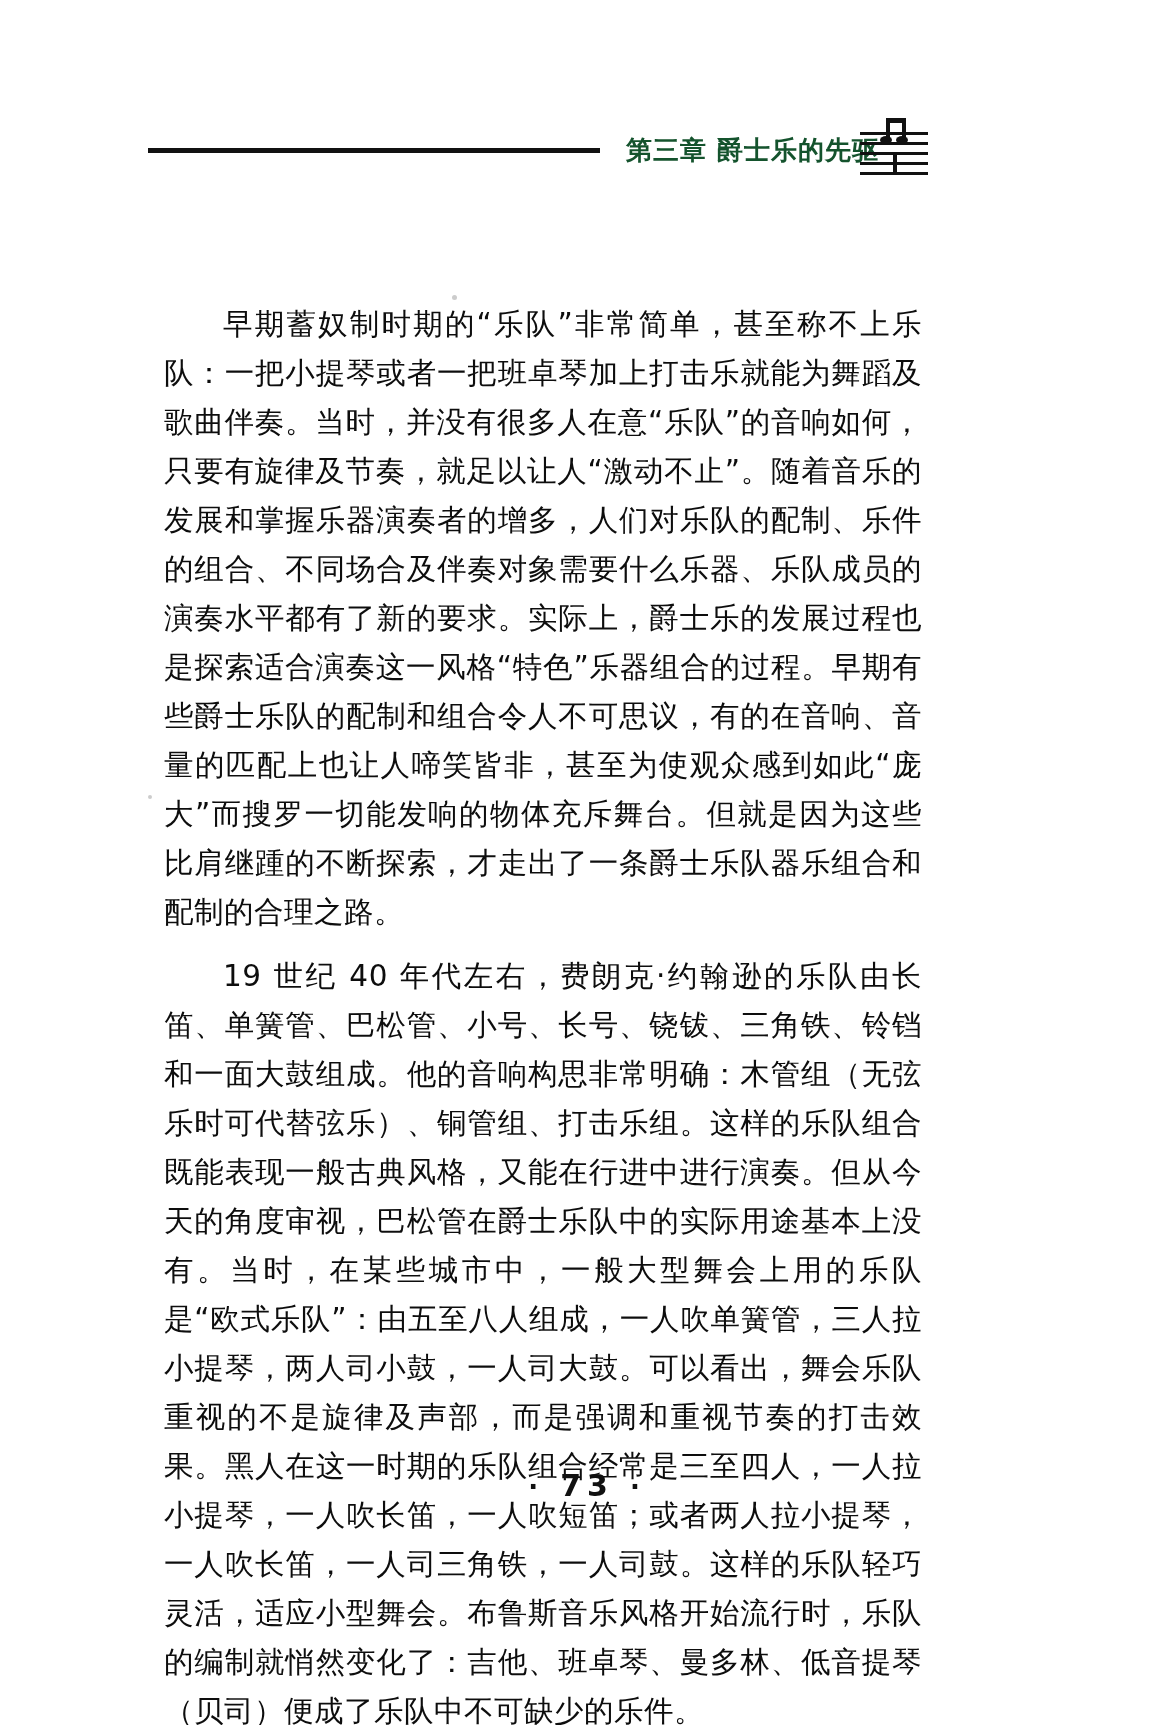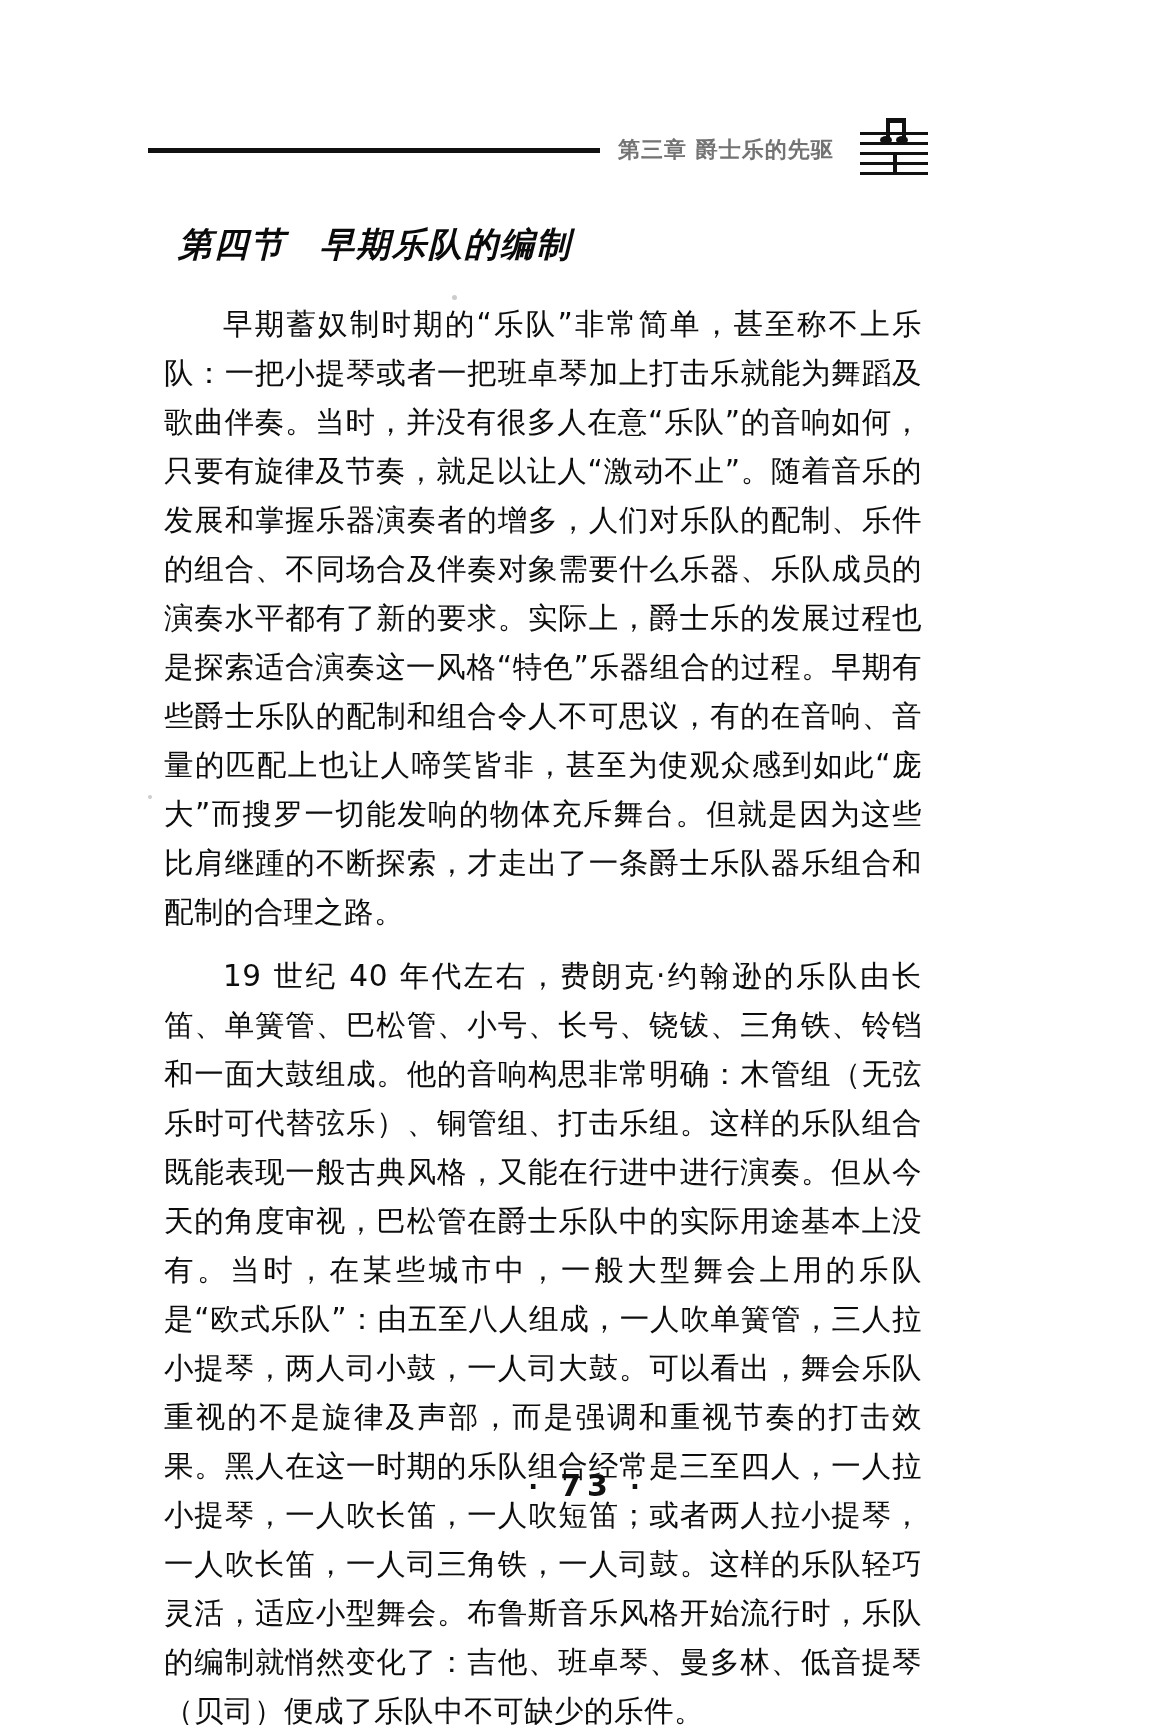--- a/index.html
+++ b/index.html
@@ -37,24 +37,25 @@
     flex: 0 0 auto;
     width: 452px;
     height: 5px;
     background: #111;
     margin-right: 18px;
   }
   .header-title {
     flex: 0 0 auto;
     font-family: "DejaVu Sans", "Liberation Sans", sans-serif;
     font-weight: bold;
-    font-size: 22px;
+    font-size: 26px;
     letter-spacing: 1px;
-    color: #737373;
+    color: #14532d;
     white-space: nowrap;
+    margin-left: 8px;
   }
   .header-mark {
     position: absolute;
     right: 0;
     top: 2px;
     width: 68px;
     height: 46px;
   }
   .staff-line {
     position: absolute;
@@ -145,23 +146,20 @@
 
       <div class="note-stem" style="left:26px; top:-6px; width:4px; height:22px;"></div>
       <div class="note-stem" style="left:20px; top:10px; width:12px; height:8px; border-radius:50%;"></div>
       <div class="note-stem" style="left:42px; top:-6px; width:4px; height:22px;"></div>
       <div class="note-stem" style="left:36px; top:10px; width:12px; height:8px; border-radius:50%;"></div>
       <div class="note-stem" style="left:26px; top:-8px; width:20px; height:5px;"></div>
       <div class="note-stem" style="left:33px; top:28px; width:4px; height:20px;"></div>
     </div>
   </div>
 
-  <div class="section-heading">
-    <span class="sec-no">第四节</span><span>早期乐队的编制</span>
-  </div>
 
   <div class="body-block">
     <p class="para">早期蓄奴制时期的“乐队”非常简单，甚至称不上乐队：一把小提琴或者一把班卓琴加上打击乐就能为舞蹈及歌曲伴奏。当时，并没有很多人在意“乐队”的音响如何，只要有旋律及节奏，就足以让人“激动不止”。随着音乐的发展和掌握乐器演奏者的增多，人们对乐队的配制、乐件的组合、不同场合及伴奏对象需要什么乐器、乐队成员的演奏水平都有了新的要求。实际上，爵士乐的发展过程也是探索适合演奏这一风格“特色”乐器组合的过程。早期有些爵士乐队的配制和组合令人不可思议，有的在音响、音量的匹配上也让人啼笑皆非，甚至为使观众感到如此“庞大”而搜罗一切能发响的物体充斥舞台。但就是因为这些比肩继踵的不断探索，才走出了一条爵士乐队器乐组合和配制的合理之路。</p>
     <p class="para">19 世纪 40 年代左右，费朗克·约翰逊的乐队由长笛、单簧管、巴松管、小号、长号、铙钹、三角铁、铃铛和一面大鼓组成。他的音响构思非常明确：木管组（无弦乐时可代替弦乐）、铜管组、打击乐组。这样的乐队组合既能表现一般古典风格，又能在行进中进行演奏。但从今天的角度审视，巴松管在爵士乐队中的实际用途基本上没有。当时，在某些城市中，一般大型舞会上用的乐队是“欧式乐队”：由五至八人组成，一人吹单簧管，三人拉小提琴，两人司小鼓，一人司大鼓。可以看出，舞会乐队重视的不是旋律及声部，而是强调和重视节奏的打击效果。黑人在这一时期的乐队组合经常是三至四人，一人拉小提琴，一人吹长笛，一人吹短笛；或者两人拉小提琴，一人吹长笛，一人司三角铁，一人司鼓。这样的乐队轻巧灵活，适应小型舞会。布鲁斯音乐风格开始流行时，乐队的编制就悄然变化了：吉他、班卓琴、曼多林、低音提琴（贝司）便成了乐队中不可缺少的乐件。</p>
   </div>
 
   <div class="folio">
     <span class="dot">·</span><span class="folio-num">73</span><span class="dot">·</span>
   </div>
 

